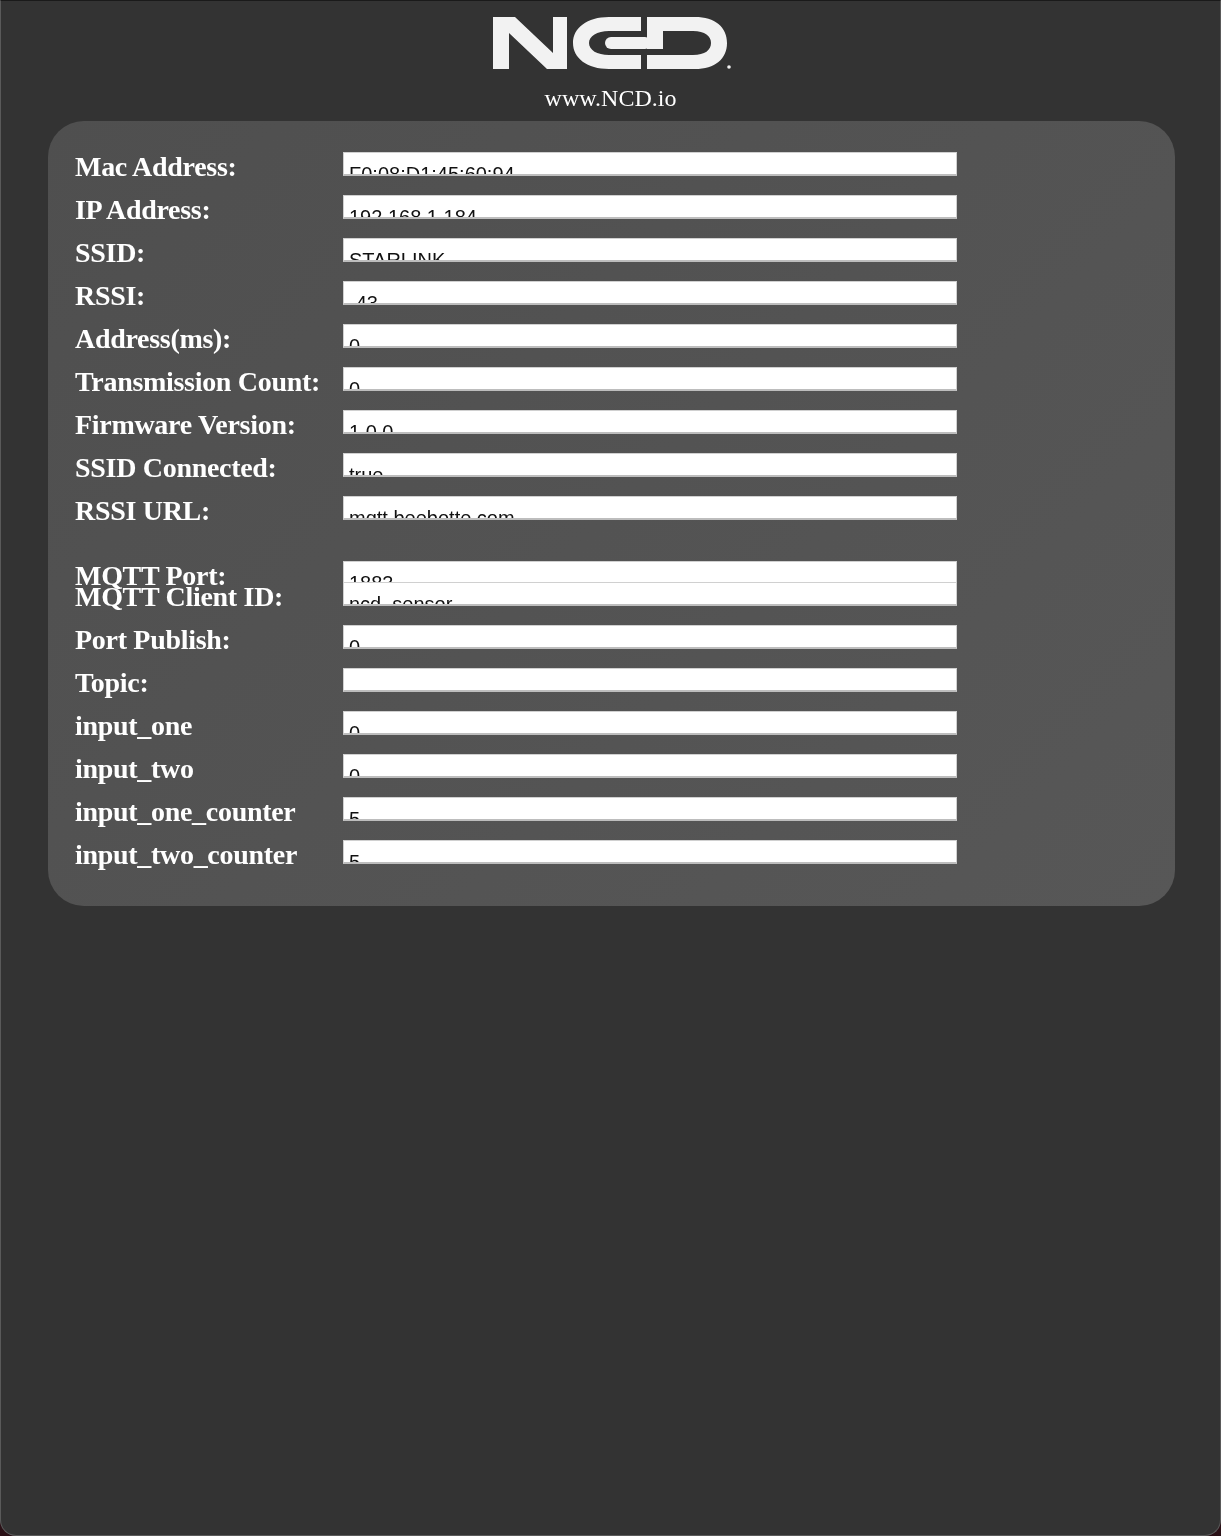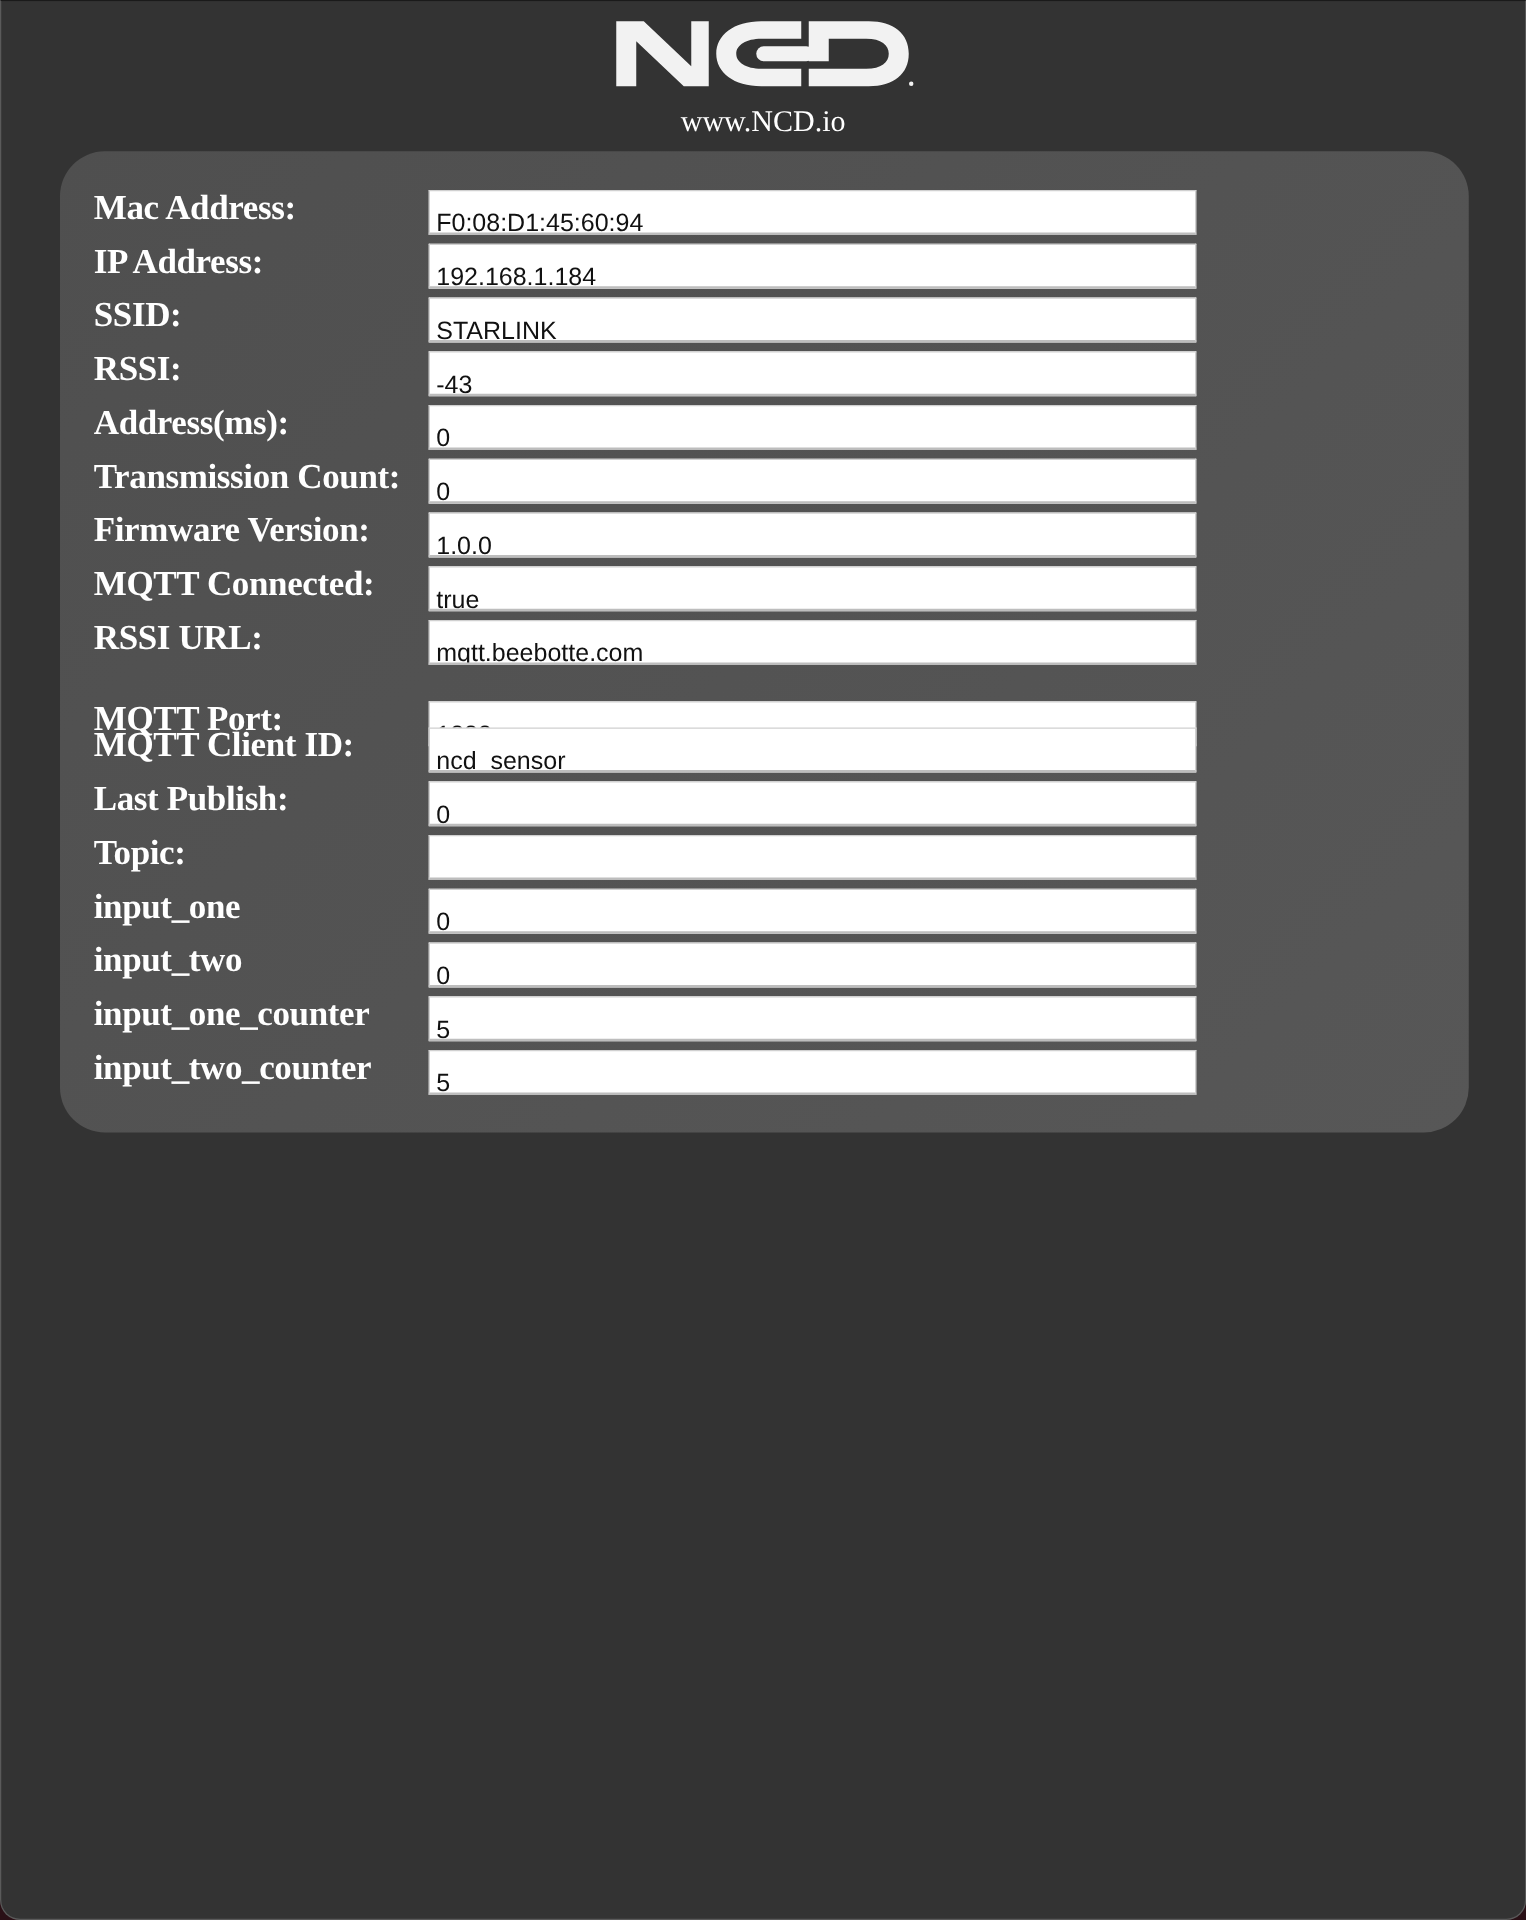--- a/index.html
+++ b/index.html
@@ -67,21 +67,21 @@
     font-size: 28px;
     line-height: 30px;
     white-space: nowrap;
     letter-spacing: -0.3px;
   }
   .field {
     position: absolute;
     left: 295px;
     top: 0;
     width: 614px;
-    height: 36px;
+    height: 24px;
     box-sizing: border-box;
     background: #ffffff;
     border: 1px solid #d0d0d0;
     border-bottom: 2px solid #bdbdbd;
     margin: 0;
     padding: 20px 5px 0 5px;
     color: #111111;
     font-family: "Liberation Sans", "DejaVu Sans", sans-serif;
     font-size: 20px;
     line-height: 26px;
@@ -138,41 +138,41 @@
       <span class="label">Transmission Count:</span>
       <input class="field" type="text" value="0" style="">
     </div>
 
     <div class="row" style="top:289px">
       <span class="label">Firmware Version:</span>
       <input class="field" type="text" value="1.0.0" style="">
     </div>
 
     <div class="row" style="top:332px">
-      <span class="label">MQTT Connected:</span>
+      <span class="label">SSID Connected:</span>
       <input class="field" type="text" value="true" style="">
     </div>
 
     <div class="row" style="top:375px">
       <span class="label">RSSI URL:</span>
       <input class="field" type="text" value="mqtt.beebotte.com" style="">
     </div>
 
     <div class="row" style="top:440px">
       <span class="label">MQTT Port:</span>
       <input class="field" type="text" value="1883" style="">
     </div>
 
     <div class="row" style="top:461px">
       <span class="label">MQTT Client ID:</span>
       <input class="field" type="text" value="ncd_sensor" style="">
     </div>
 
     <div class="row" style="top:504px">
-      <span class="label">Last Publish:</span>
+      <span class="label">Port Publish:</span>
       <input class="field" type="text" value="0" style="">
     </div>
 
     <div class="row" style="top:547px">
       <span class="label">Topic:</span>
       <input class="field" type="text" value="" style="">
     </div>
 
     <div class="row" style="top:590px">
       <span class="label">input_one</span>

